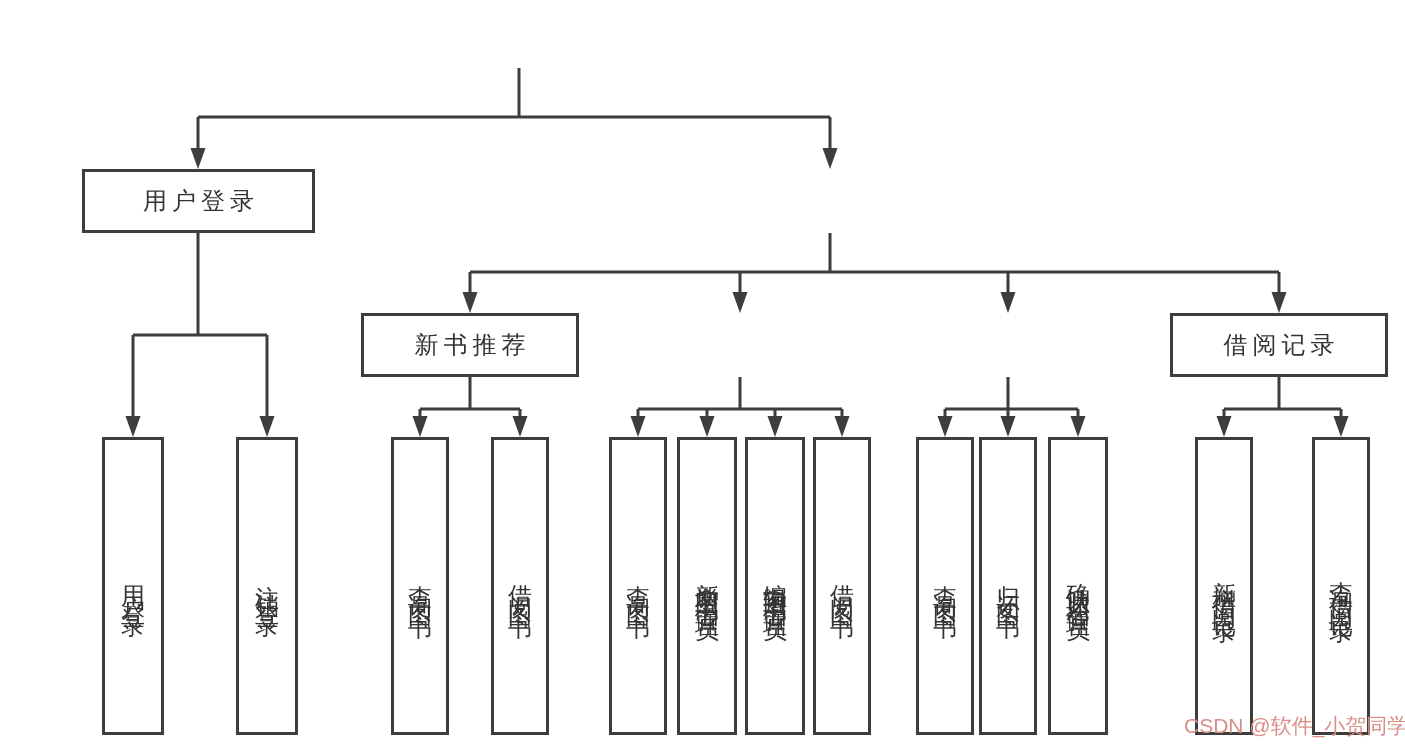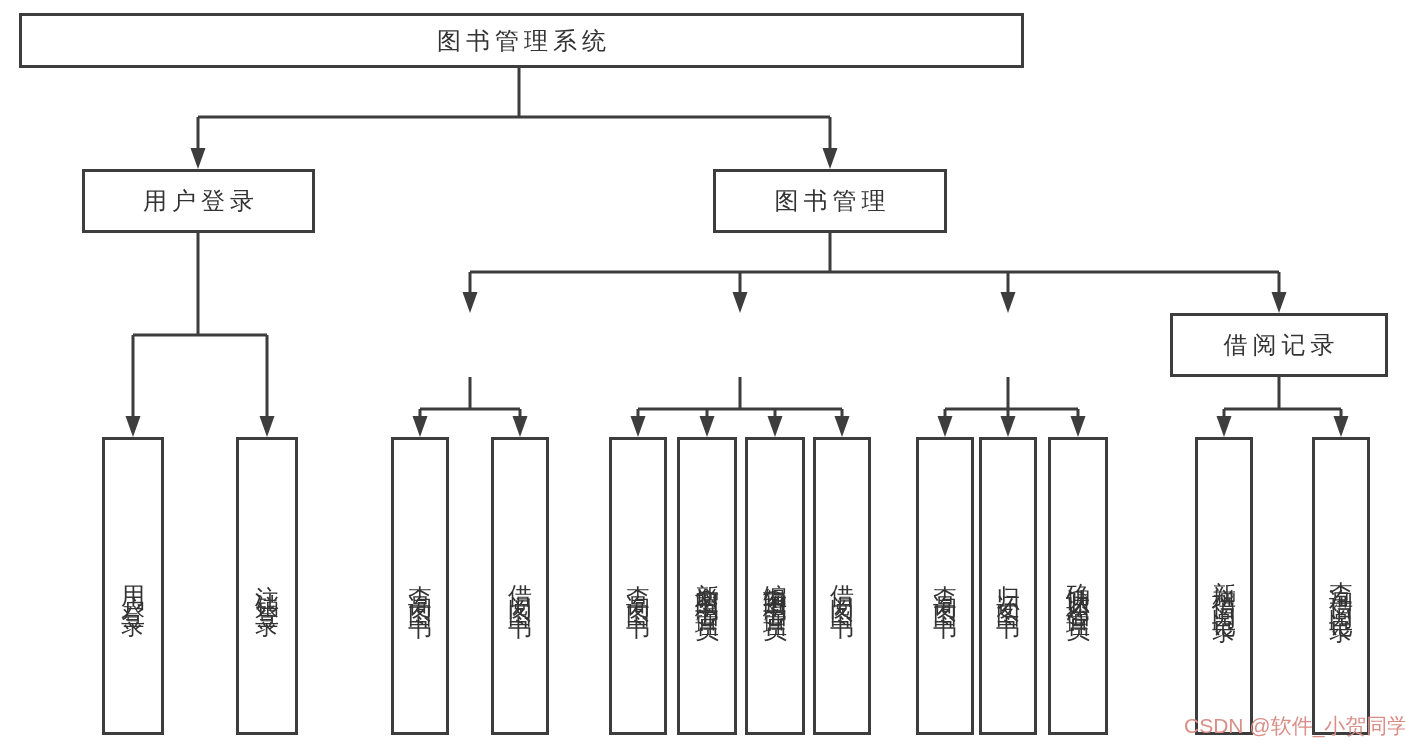--- a/index.html
+++ b/index.html
@@ -75,25 +75,24 @@
         <polygon points="767.5,416 782.5,416 775,437"></polygon>
         <polygon points="834.5,416 849.5,416 842,437"></polygon>
         <polygon points="937.5,416 952.5,416 945,437"></polygon>
         <polygon points="1000.5,416 1015.5,416 1008,437"></polygon>
         <polygon points="1070.5,416 1085.5,416 1078,437"></polygon>
         <polygon points="1216.5,416 1231.5,416 1224,437"></polygon>
         <polygon points="1333.5,416 1348.5,416 1341,437"></polygon>
       </g>
   </svg>
 
-  <div class="node hbox" style="left:19px;top:13px;width:1005px;height:55px">图书管理系统</div>
 
   <div class="node hbox" style="left:82px;top:169px;width:233px;height:64px">用户登录</div>
-  <div class="node hbox" style="left:713px;top:169px;width:234px;height:64px">图书管理</div>
 
+  <div class="node hbox" style="left:361px;top:313px;width:218px;height:64px">新书推荐</div>
   <div class="node hbox" style="left:1170px;top:313px;width:218px;height:64px">借阅记录</div>
 
   <div class="node vbox" style="left:102px;top:437px;width:62px;height:298px">用户登录</div>
   <div class="node vbox" style="left:236px;top:437px;width:62px;height:298px">注销登录</div>
 
   <div class="node vbox" style="left:391px;top:437px;width:58px;height:298px">查询图书</div>
   <div class="node vbox" style="left:491px;top:437px;width:58px;height:298px">借阅图书</div>
 
   <div class="node vbox" style="left:609px;top:437px;width:58px;height:298px">查询图书</div>
   <div class="node vbox tight" style="left:677px;top:437px;width:60px;height:298px">新增图书（管理员）</div>

